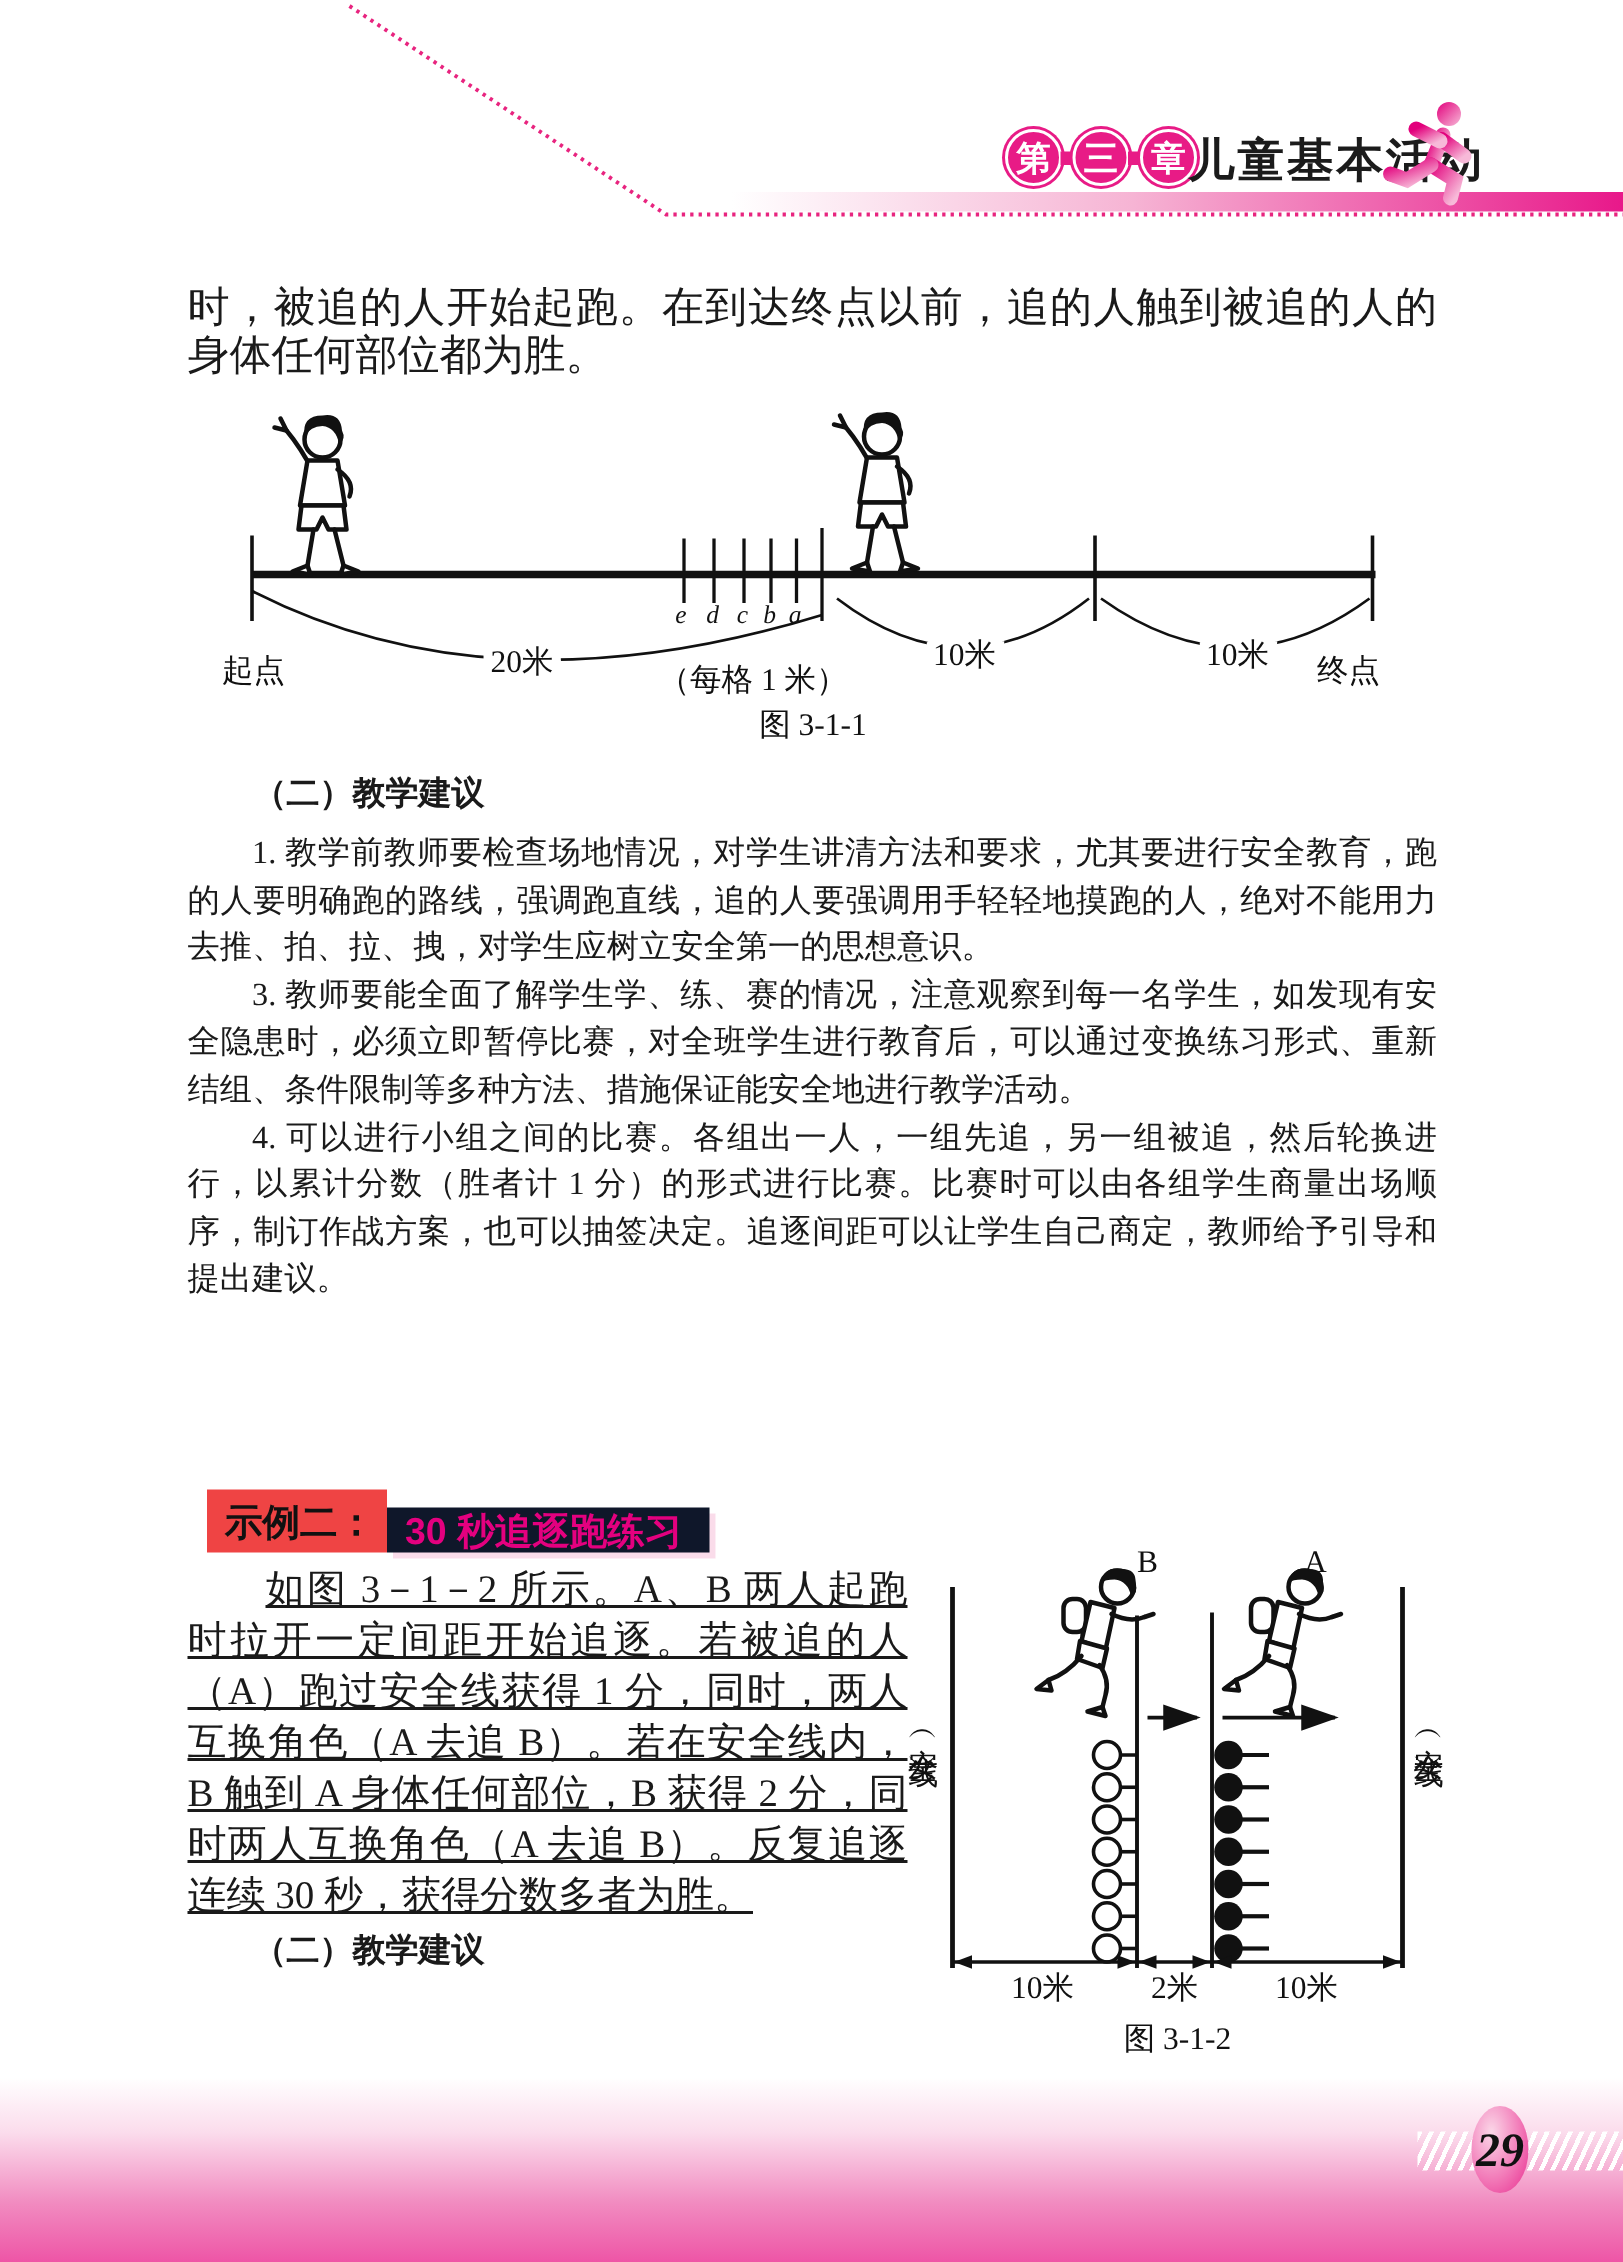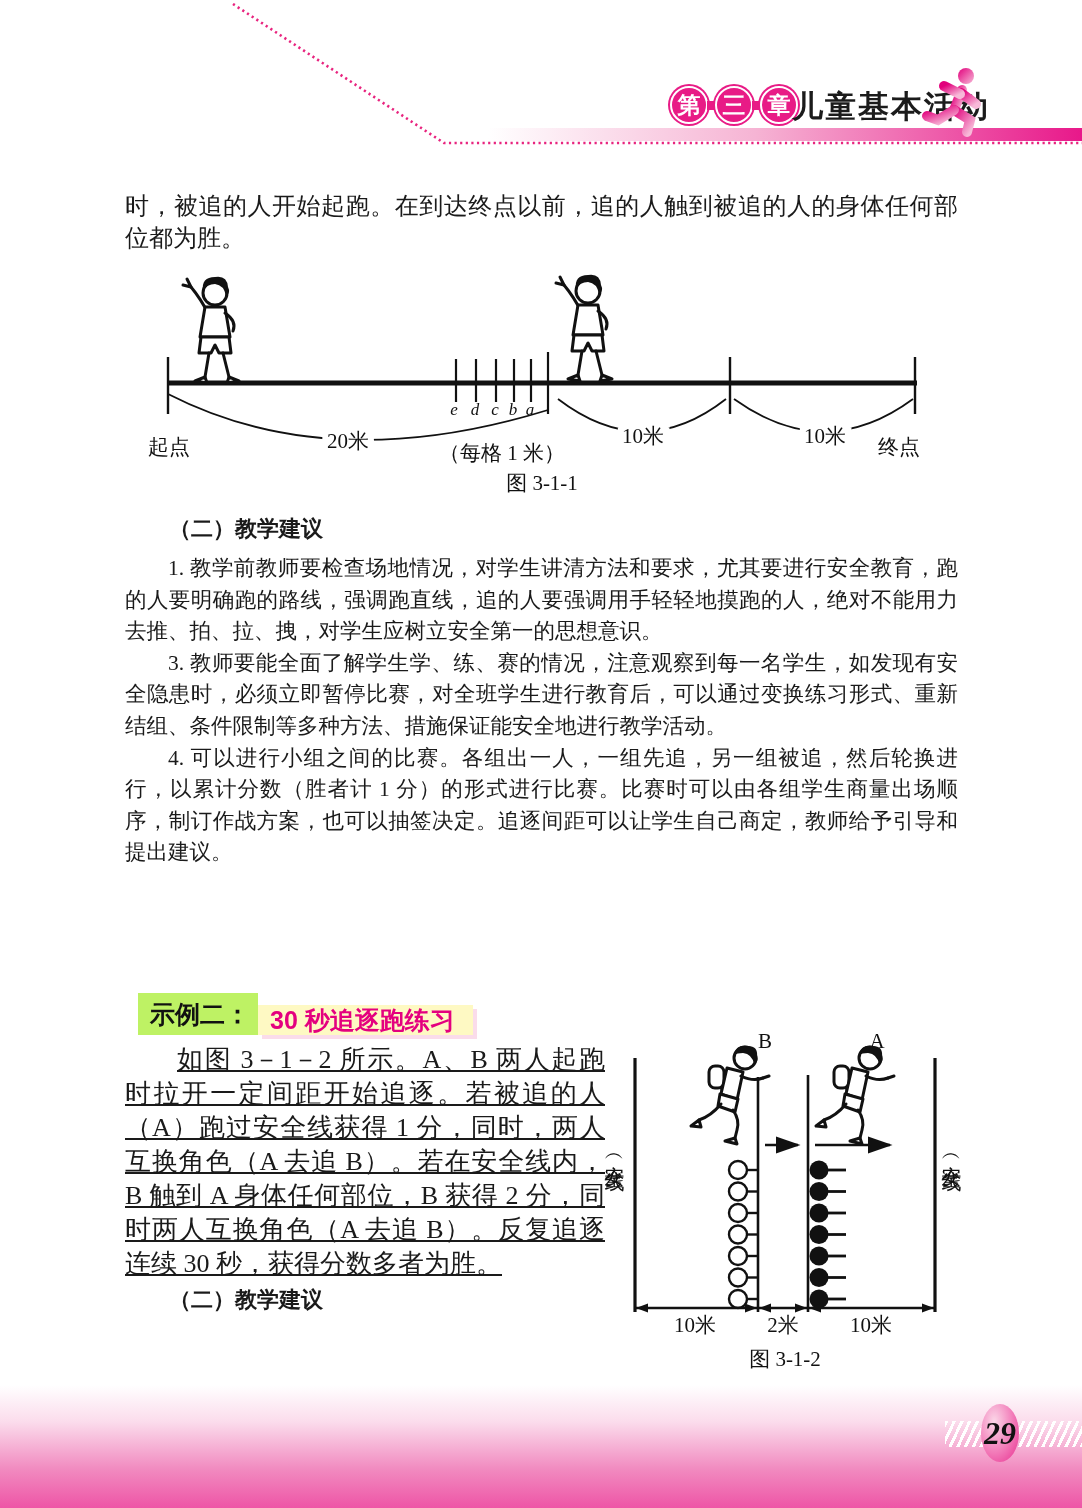--- a/index.html
+++ b/index.html
@@ -13,31 +13,31 @@
   .badge-circle{width:34px;height:34px;border-radius:50%;background:#e81b86;border:2px solid #fff;
                 box-shadow:0 0 0 2px #e81b86;color:#fff;font-size:23px;font-weight:bold;
                 font-family:"Liberation Sans","DejaVu Sans",sans-serif;
                 display:flex;align-items:center;justify-content:center;}
   .badge-link{width:9px;height:9px;background:#e81b86;margin:0 -1px;}
   .chapter-title{position:absolute;left:792px;top:86px;font-size:31px;font-weight:bold;color:#1b1b1b;
                  font-family:"Liberation Sans","DejaVu Sans",sans-serif;letter-spacing:2px;white-space:nowrap;}
   .runner-icon{position:absolute;left:920px;top:64px;}
   
   .p-intro{position:absolute;left:125px;top:190px;width:833px;margin:0;
-           font-size:24px;line-height:32px;text-align:justify;}
+           font-size:28px;line-height:32px;text-align:justify;}
   .sec1{position:absolute;left:125px;top:514px;width:833px;}
   .sub-heading{margin:0 0 9px 0;font-size:22px;font-weight:bold;text-indent:2em;
                font-family:"Liberation Sans","DejaVu Sans",sans-serif;}
   .sec1 p{margin:0;font-size:21.5px;line-height:31.6px;text-align:justify;text-indent:2em;}
   
   .banner{position:absolute;left:138px;top:993px;display:flex;align-items:stretch;height:42px;
           font-family:"Liberation Sans","DejaVu Sans",sans-serif;}
-  .banner-left{background:#bef264;color:#111;font-size:25px;font-weight:bold;
+  .banner-left{background:#ef4444;color:#111;font-size:25px;font-weight:bold;
                display:flex;align-items:center;padding:0 8px 0 12px;}
-  .banner-right{background:#fef9c3;color:#e4007f;font-size:25px;font-weight:bold;
+  .banner-right{background:#0f172a;color:#e4007f;font-size:25px;font-weight:bold;
                 display:flex;align-items:center;padding:0 18px 0 12px;
                 box-shadow:4px 4px 0 rgba(243,178,208,0.45);margin-top:12px;}
   
   .sec2{position:absolute;left:125px;top:1043px;width:480px;}
   .sec2 p{margin:0;font-size:26px;line-height:34px;text-align:justify;text-indent:2em;text-decoration:underline;}
   .sec2 .sub-heading{margin:0 0 6px 0;}
   .sec2 .sub-heading.mid{margin-top:4px;}
   
   .fig1{position:absolute;left:130px;top:262px;}
   .fig2-wrap{position:absolute;left:605px;top:1032px;width:370px;height:350px;}

